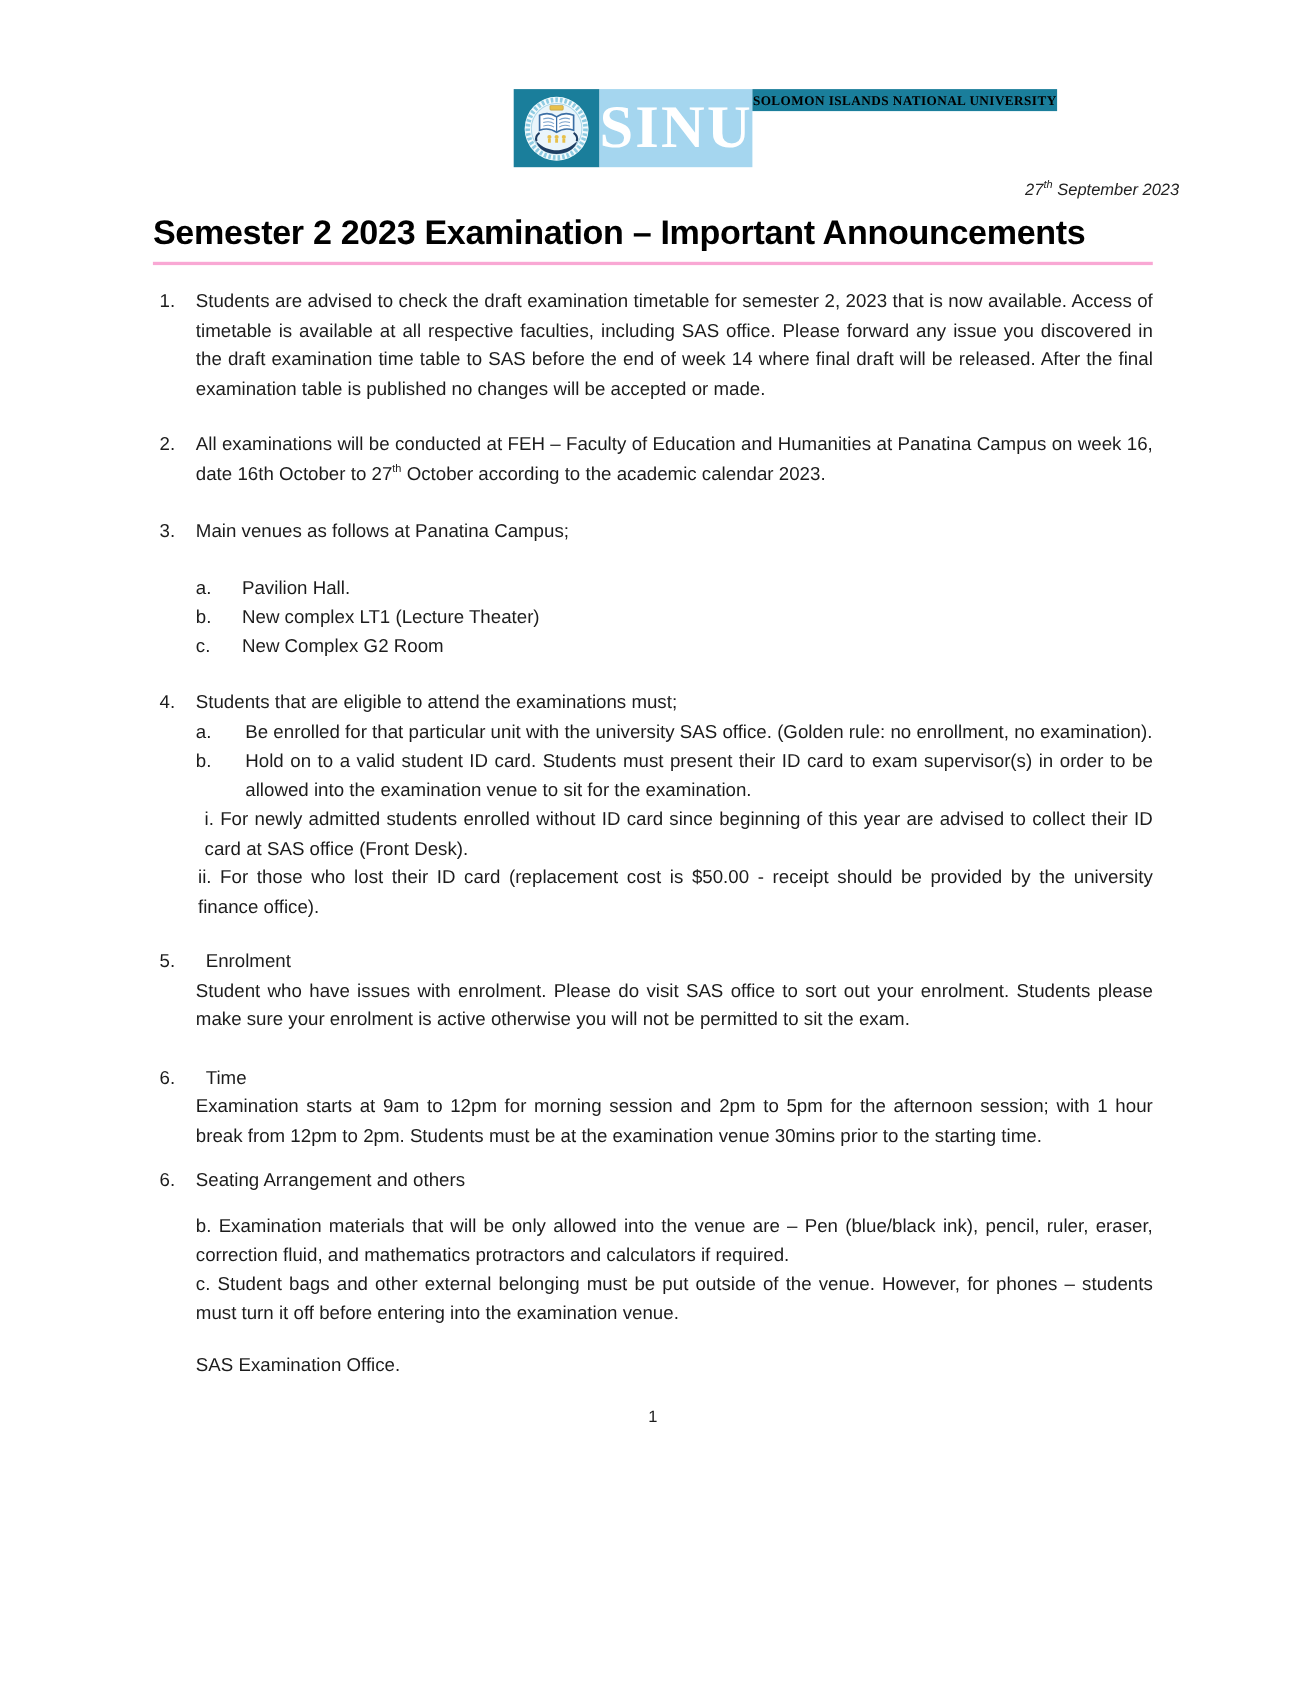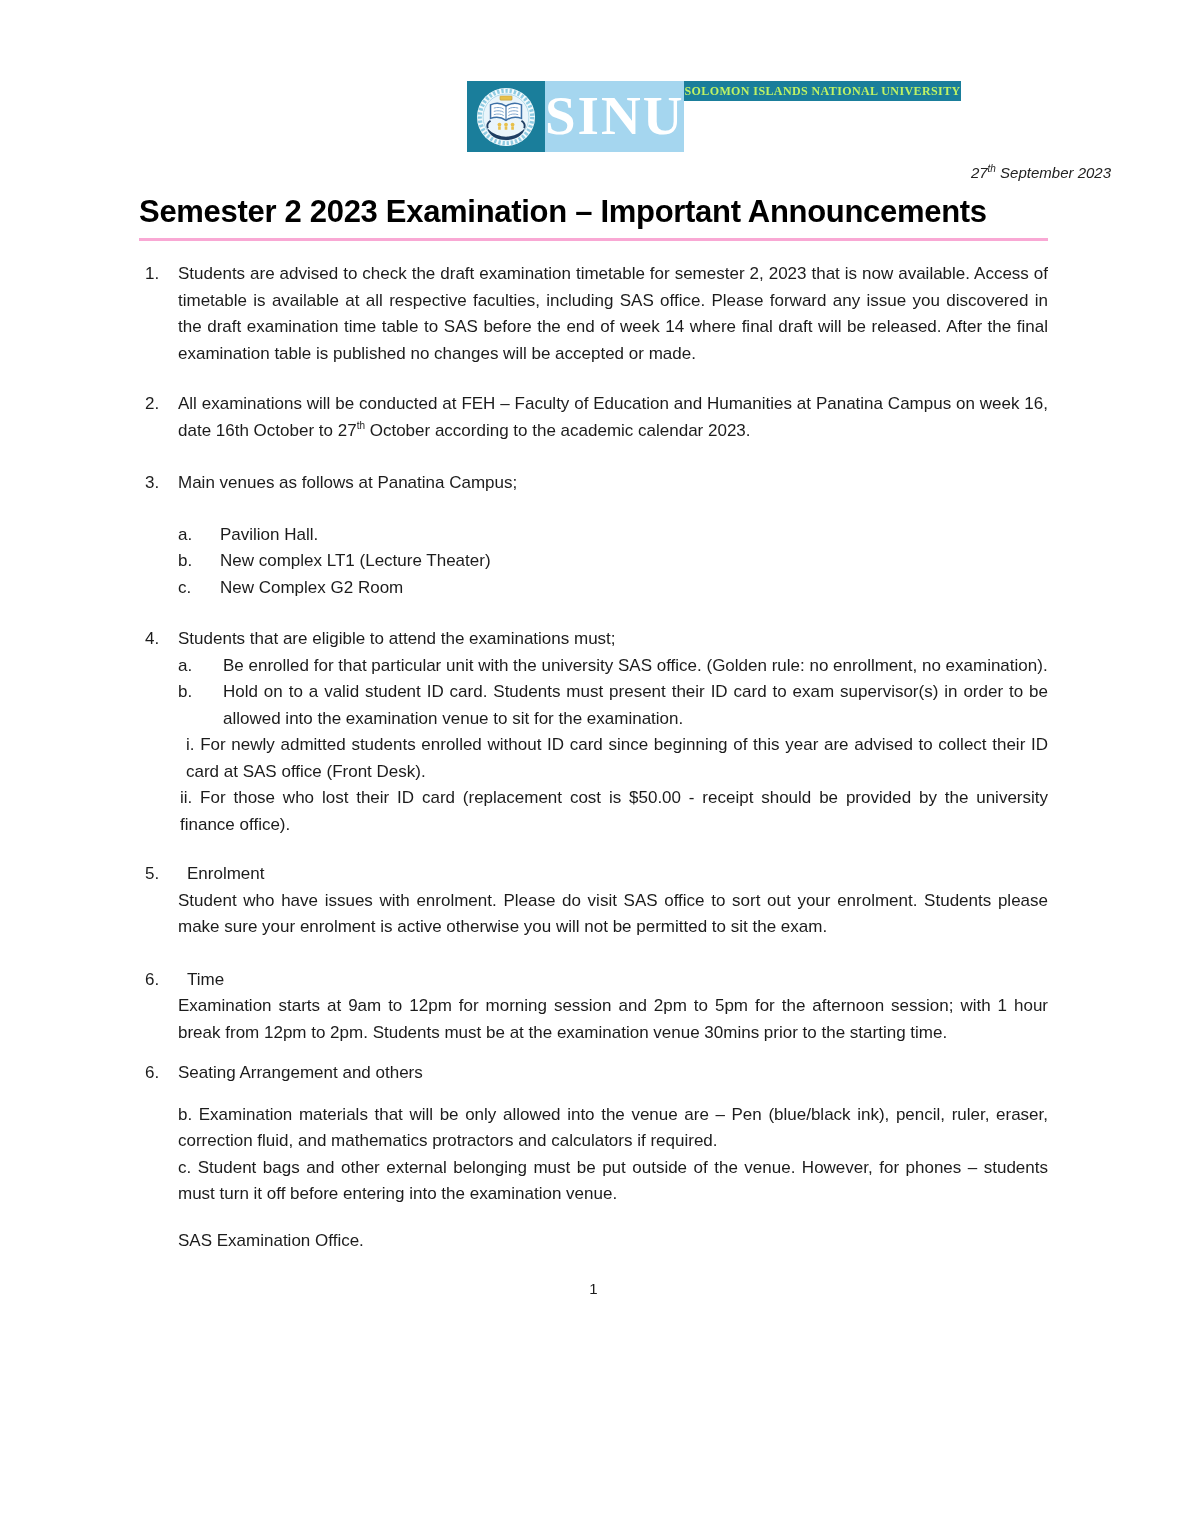--- a/index.html
+++ b/index.html
@@ -21,29 +21,29 @@
   .logo-wrap { width: 250px; margin: 81px 0 0 467px; display: flex; flex-direction: row; }
   .logo-top { display: flex; height: 71px; }
   .seal-box { width: 78px; background: var(--teal); display: flex; align-items: center; justify-content: center; }
   .sinu-box { flex: 1; background: var(--light-blue); display: flex; align-items: center; justify-content: center; }
   .sinu-text {
     font-family: "Liberation Serif", serif; font-weight: bold;
     font-size: 55px; line-height: 1; color: #ffffff; letter-spacing: 2px;
     transform: translateY(-1px);
   }
   .logo-band {
-    height: 20px; background: var(--teal); color: #bef264;
+    height: 20px; background: var(--teal); color: #000000;
     font-family: "Liberation Serif", serif; font-weight: bold; font-size: 12px;
     letter-spacing: 0.4px; display: flex; align-items: center; justify-content: center;
     white-space: nowrap;
   }
 
   
   .date-line {
-    margin-top: 12px; padding-right: 76px;
+    margin-top: 12px; padding-right: 115px;
     text-align: right; font-style: italic; font-size: 15px; color: #222;
   }
   sup { font-size: 10px; vertical-align: super; line-height: 0; }
 
   
   .content { padding: 0 139px; font-size: 17px; line-height: 26.5px; }
   .doc-title {
     margin-top: 14px; padding-bottom: 9px;
     font-size: 31px; font-weight: bold; line-height: 1.1; letter-spacing: -0.3px;
     color: #000; border-bottom: 3px solid #f9a8d4;

